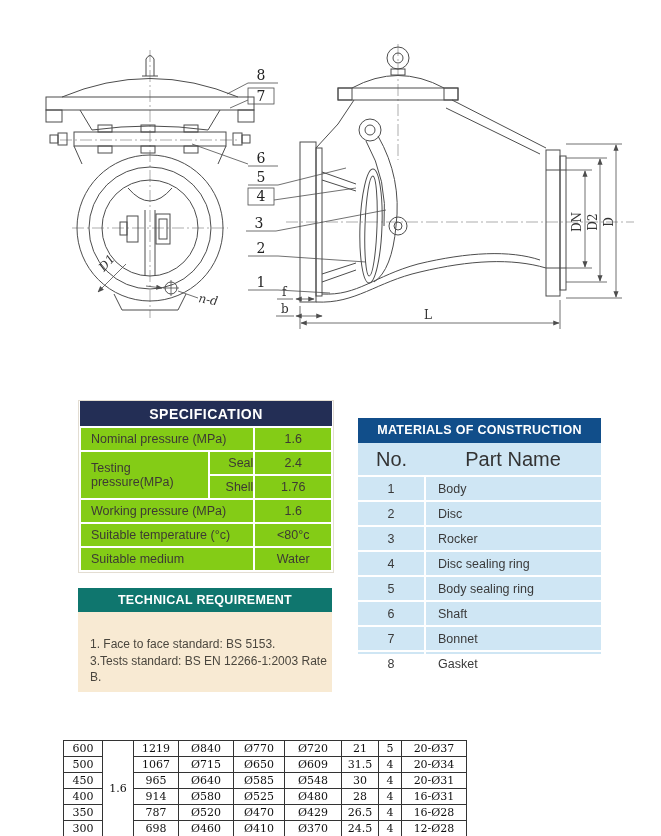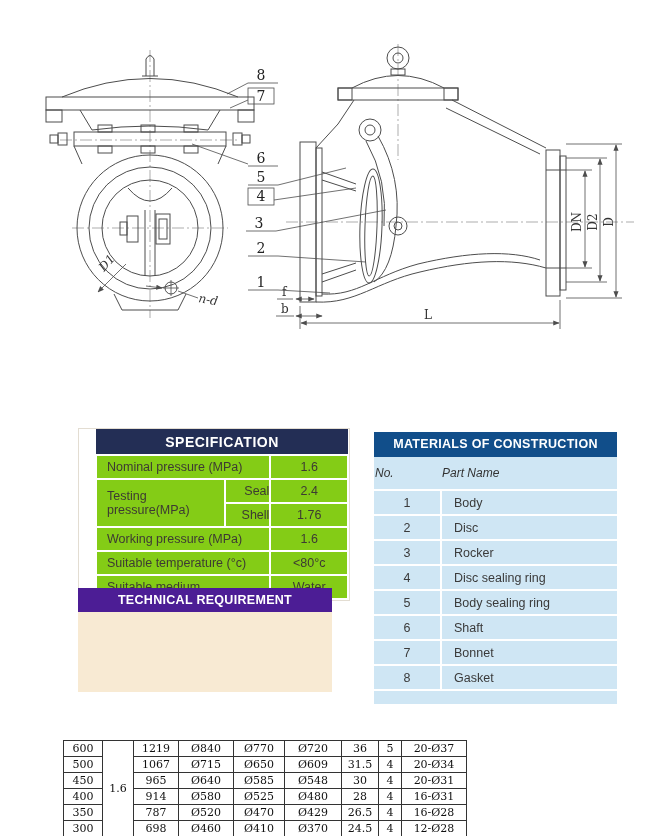--- a/index.html
+++ b/index.html
@@ -9,37 +9,37 @@
   
   #drawing{left:0;top:30px;width:661px;height:310px;}
   #drawing svg{display:block;}
   .ln{stroke:#4d4d4d;stroke-width:1;fill:none;}
   .cl{stroke:#8a8a8a;stroke-width:.7;fill:none;stroke-dasharray:12 3 2 3;}
   .dim{stroke:#4d4d4d;stroke-width:.8;fill:none;}
   .dtxt{font-family:"DejaVu Serif",serif;font-size:12px;fill:#333;}
   .ctxt{font-family:"DejaVu Serif",serif;font-size:14px;fill:#222;}
 
   
-  #spec{left:78px;top:428px;width:254px;border:1px solid #e3ddd2;padding-left:16px;}
+  #spec{left:78px;top:400px;width:254px;border:1px solid #e3ddd2;}
   #spec table{border-collapse:collapse;width:100%;table-layout:fixed;}
   #spec th{background:#232e55;color:#fff;font-size:14px;font-weight:600;letter-spacing:.5px;height:23px;text-align:center;}
   #spec td{background:#84cc16;color:#3d3a33;font-size:12.5px;height:22px;border:2px solid #ffffff;padding:0 0 0 10px;}
   #spec td.val{text-align:center;padding:0;}
   #spec td.sub{padding-left:12px;text-align:right;}
 
   
   #tech{left:78px;top:588px;width:254px;}
-  #tech .thead{background:#4c1d95;color:#fff;font-size:12.5px;font-weight:bold;text-align:center;height:24px;line-height:24px;letter-spacing:.3px;}
+  #tech .thead{background:#0f766e;color:#fff;font-size:12.5px;font-weight:bold;text-align:center;height:24px;line-height:24px;letter-spacing:.3px;}
   #tech .tbody{background:#f8ead3;height:80px;padding:24px 0 0 12px;box-sizing:border-box;color:#4a463e;font-size:12px;line-height:16.5px;}
 
   
-  #materials{left:374px;top:418px;width:243px;height:272px;background:#cfe6f4;margin-top:14px;}
+  #materials{left:358px;top:418px;width:243px;height:236px;background:#cfe6f4;}
   #materials .mhead{background:#114e8a;color:#fff;font-size:12.5px;font-weight:bold;text-align:center;height:25px;line-height:25px;letter-spacing:.3px;}
   #materials table{border-collapse:collapse;width:100%;table-layout:fixed;}
-  #materials tr.cols td{font-size:12px;color:#333;height:30px;border-bottom:2px solid #fff;font-style:italic;}
+  #materials tr.cols td{font-size:20px;color:#333;height:30px;text-align:center;border-bottom:2px solid #fff;}
   #materials td{font-size:12.5px;color:#3a3a3a;height:21px;border-bottom:2px solid #fff;}
   #materials td.no{text-align:center;border-right:2px solid #fff;}
   #materials td.part{padding-left:12px;}
 
   
   #dims{left:63px;top:740px;}
   #dims table{border-collapse:collapse;font-family:"DejaVu Serif",serif;font-size:11px;color:#111;}
   #dims td{border:1px solid #333;text-align:center;height:15px;padding:0 4px;line-height:1;}
   #dims .pnf span{display:block;}
   #dims .pnf .pn1{font-size:12px;}
@@ -248,20 +248,22 @@
       <td colspan="2">Suitable medium</td>
       <td class="val">Water</td>
     </tr>
   </tbody>
     </table>
 </div>
 
 <div class="abs" id="tech">
   <div class="thead">TECHNICAL REQUIREMENT</div>
   <div class="tbody">
+    <div>1. Face to face standard: BS 5153.</div>
+    <div>3.Tests standard: BS EN 12266-1:2003 Rate B.</div>
   </div>
 </div>
 
 <div class="abs" id="materials">
   <div class="mhead">MATERIALS OF CONSTRUCTION</div>
   <table>
     <colgroup>
         <col style="width:67px">
         <col>
       </colgroup>
@@ -309,21 +311,21 @@
 <div class="abs" id="dims">
   <table>
     <tbody>
         <tr>
       <td style="width:30px">600</td>
       <td style="width:22px" rowspan="6">1.6</td>
       <td style="width:36px">1219</td>
       <td style="width:46px">Ø840</td>
       <td style="width:42px">Ø770</td>
       <td style="width:48px">Ø720</td>
-      <td style="width:28px">36</td>
+      <td style="width:28px">21</td>
       <td style="width:14px">5</td>
       <td style="width:56px">20-Ø37</td>
     </tr>
     <tr>
       <td>500</td>
       <td>1067</td>
       <td>Ø715</td>
       <td>Ø650</td>
       <td>Ø609</td>
       <td>31.5</td>

